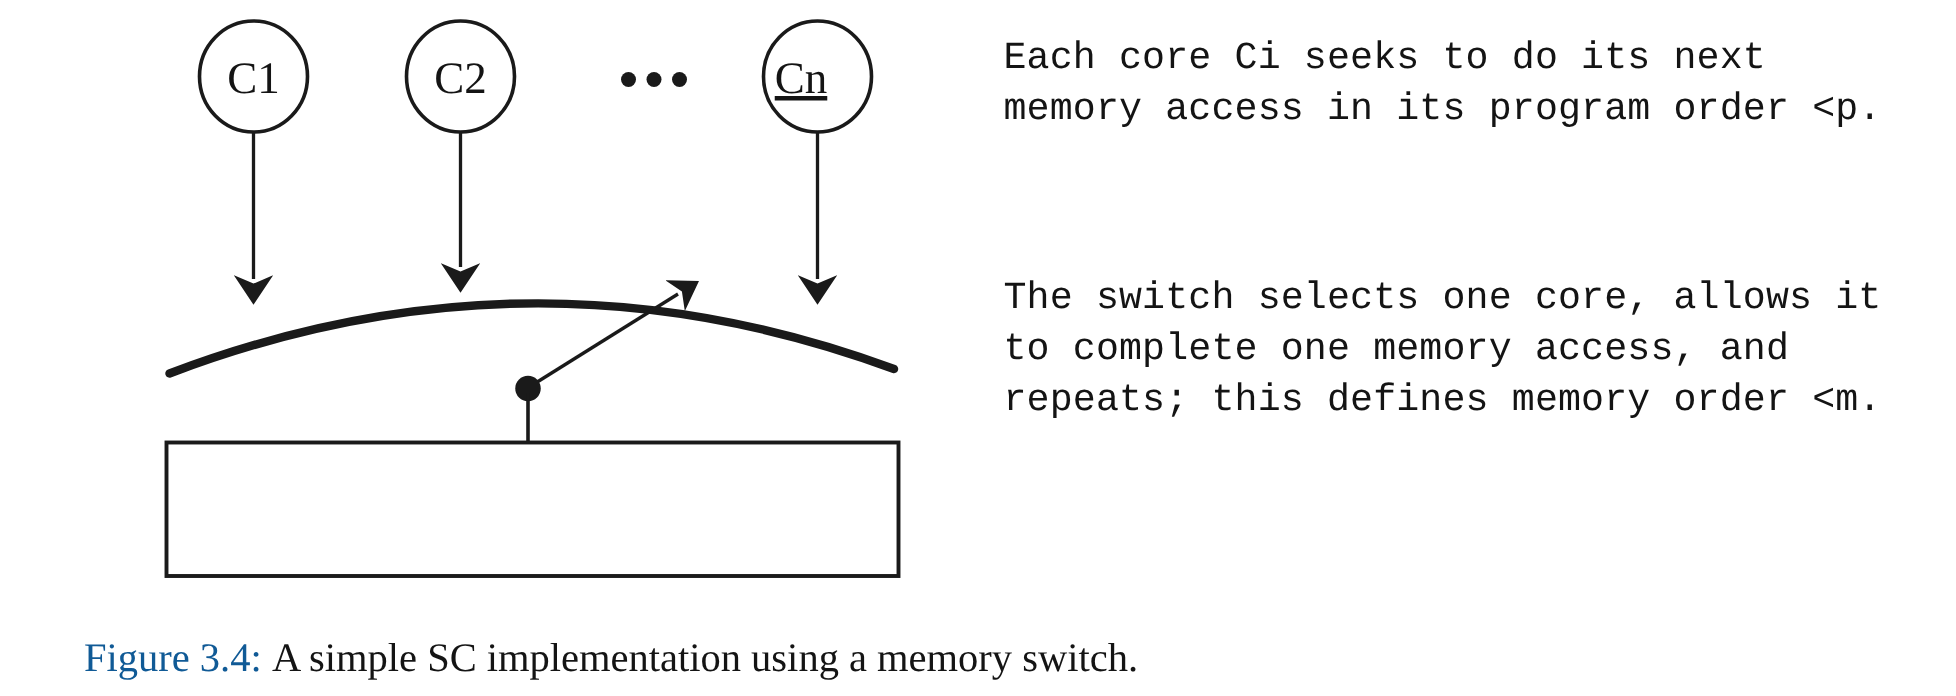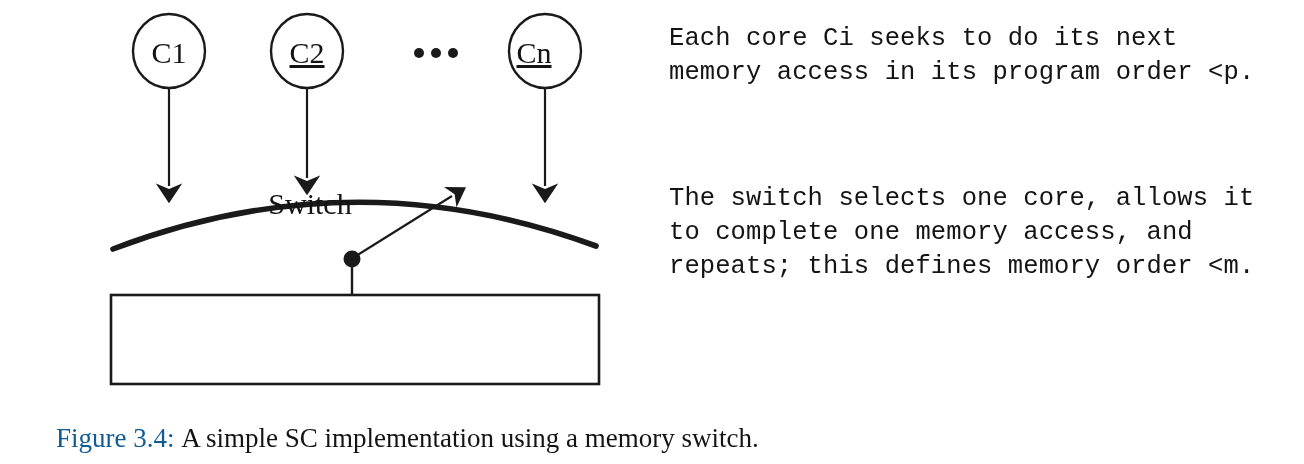--- a/index.html
+++ b/index.html
@@ -46,21 +46,21 @@
     color: #141414;
     white-space: nowrap;
     line-height: 1;
   }
 
   .core-label {
     font-size: 30px;
     transform: translate(-50%, -50%);
   }
   #core-label-1 { left: 169px; top: 53px; }
-  #core-label-2 { left: 307px; top: 53px; text-decoration: underline; }
+  #core-label-2 { left: 307px; top: 53px; }
   #core-label-n { left: 534px; top: 53px; text-decoration: underline; }
 
   .switch-label {
     font-size: 30px;
     left: 310px;
     top: 204px;
     transform: translate(-50%, -50%);
   }
 
   .memory-label {
@@ -145,21 +145,20 @@
 
       <line x1="352" y1="262" x2="352" y2="295" stroke="#1a1a1a" stroke-width="2.4"></line>
 
       <rect x="111" y="295" width="488" height="89" fill="#ffffff" stroke="#1a1a1a" stroke-width="2.6"></rect>
     </svg>
 
     <div class="core-label" id="core-label-1">C1</div>
     <div class="core-label" id="core-label-2">C2</div>
     <div class="core-label" id="core-label-n">Cn</div>
 
-    <div class="switch-label">Switch</div>
 
   </div>
 
   <div id="text-column">
     <div class="para" id="para-program-order">Each core Ci seeks to do its next memory access in its program order &lt;p.</div>
     <div class="para" id="para-switch-order">The switch selects one core, allows it to complete one memory access, and repeats; this defines memory order &lt;m.</div>
   </div>
 
   <div id="caption">
     <span id="caption-number">Figure 3.4:</span><span>&nbsp;</span><span id="caption-text">A simple SC implementation using a memory switch.</span>

